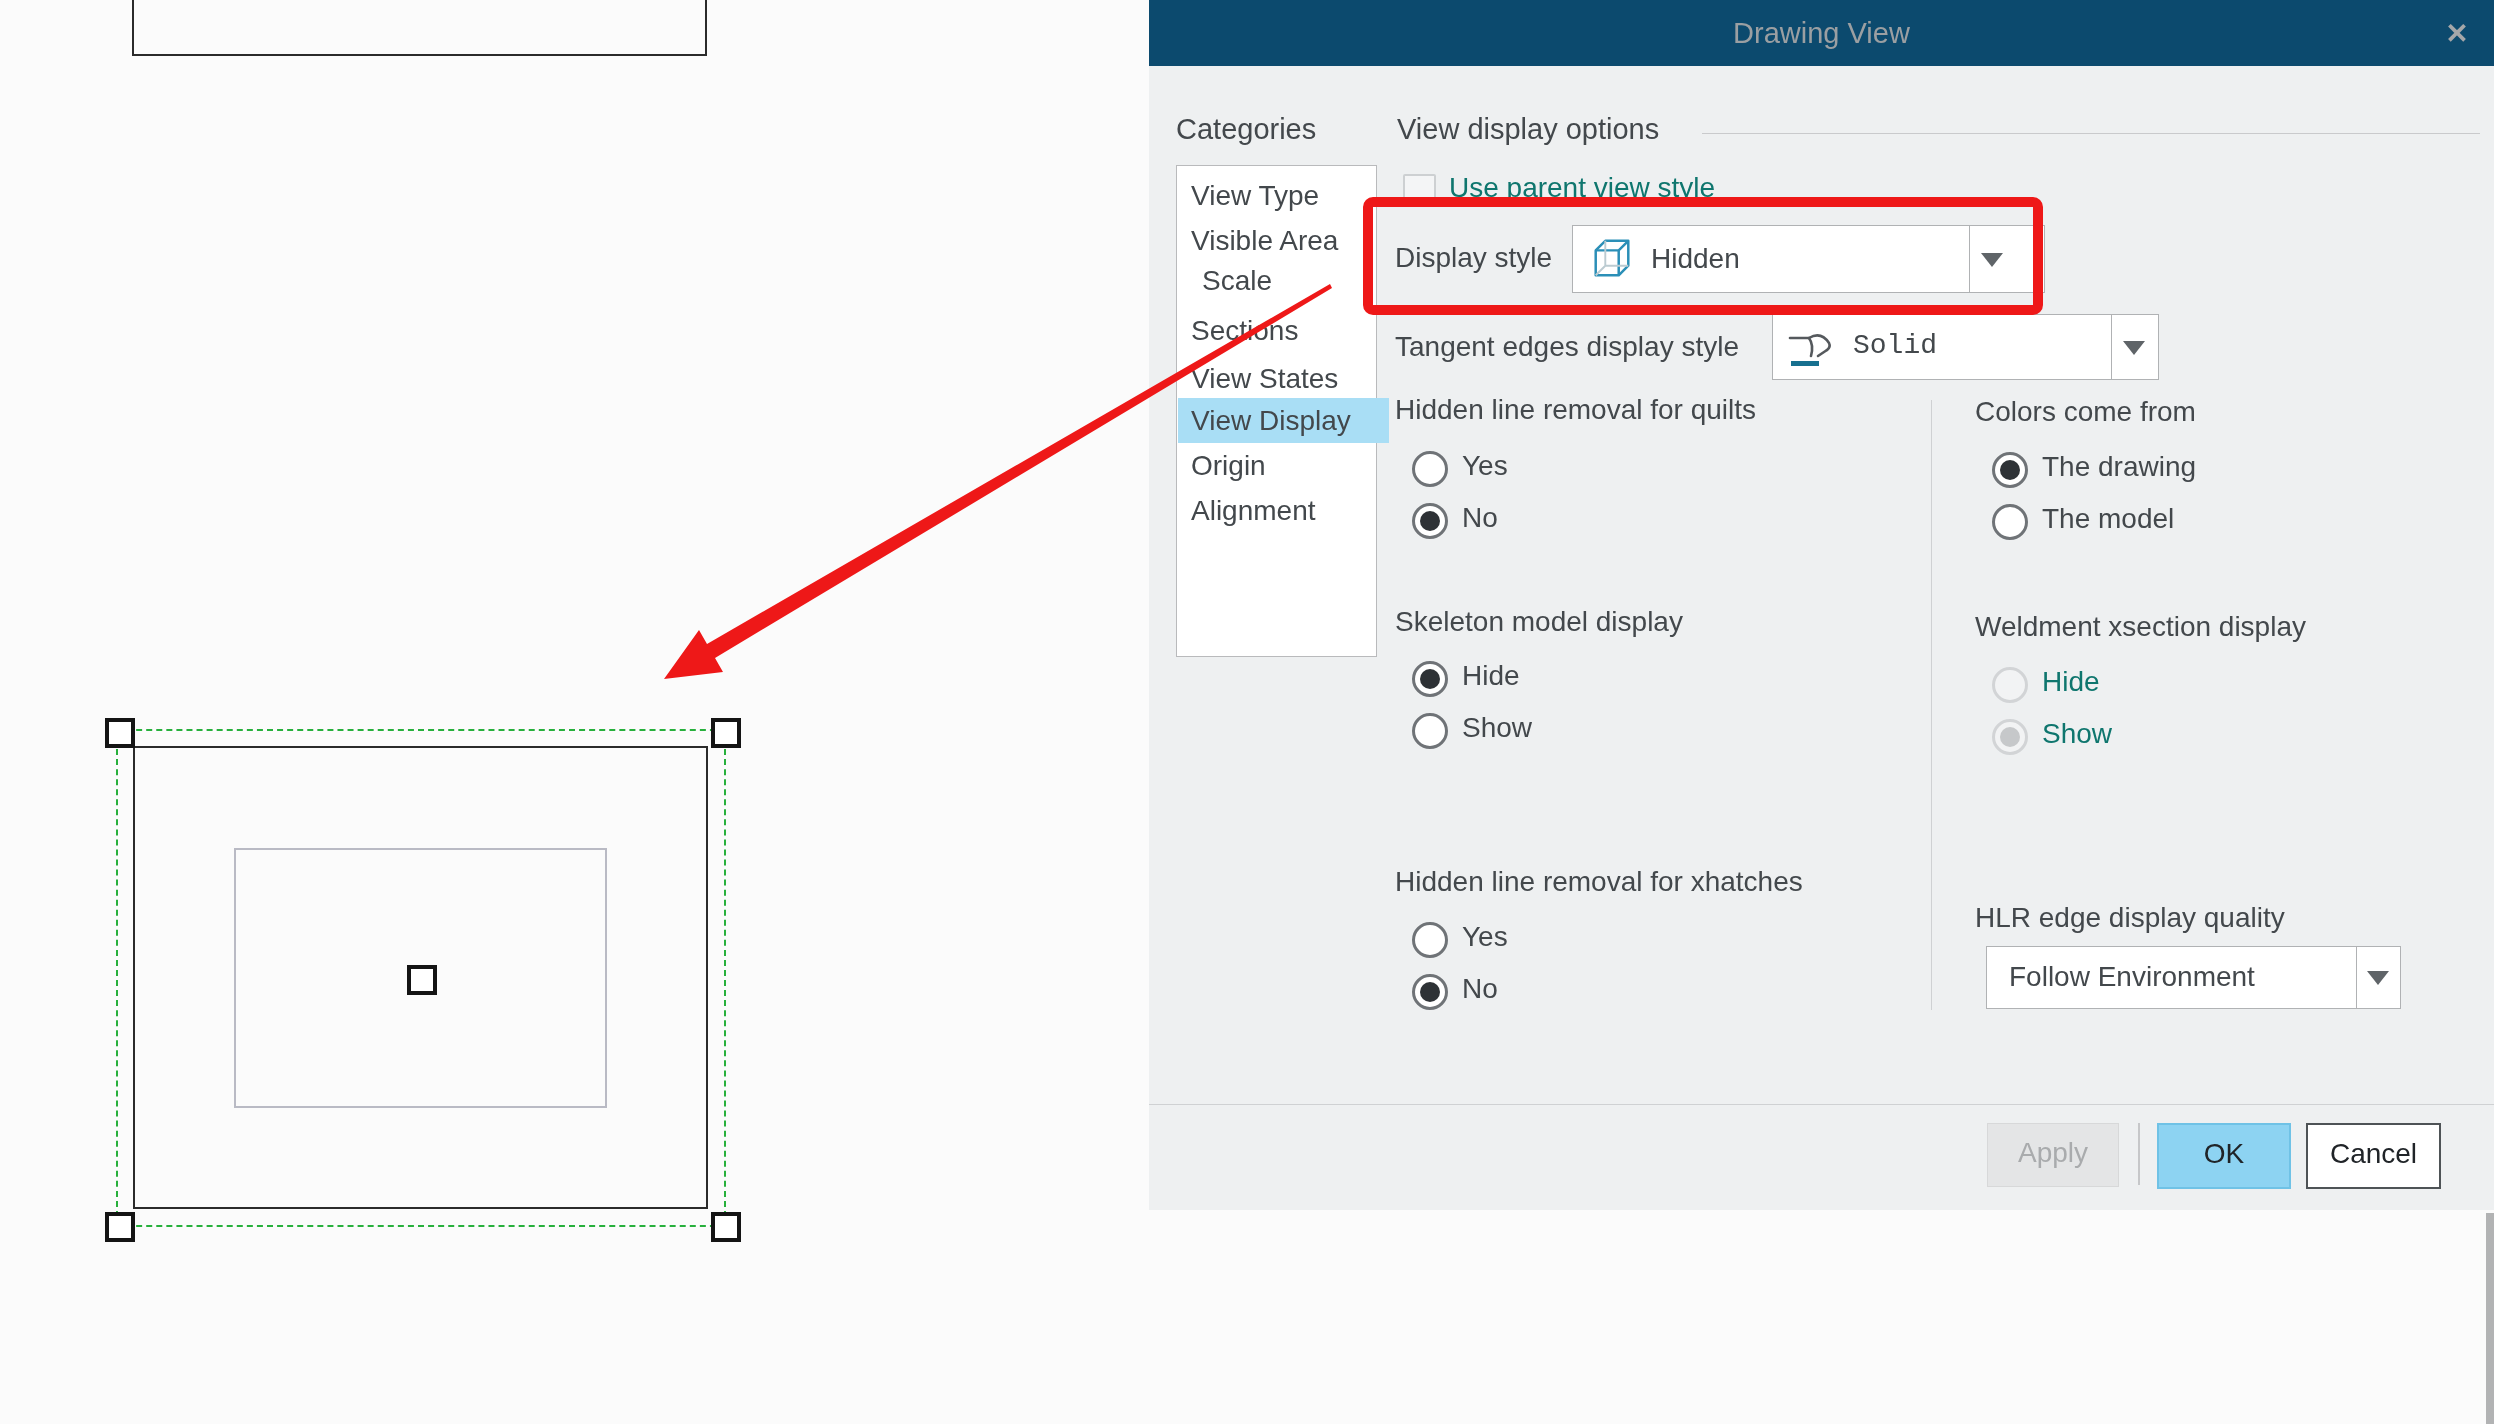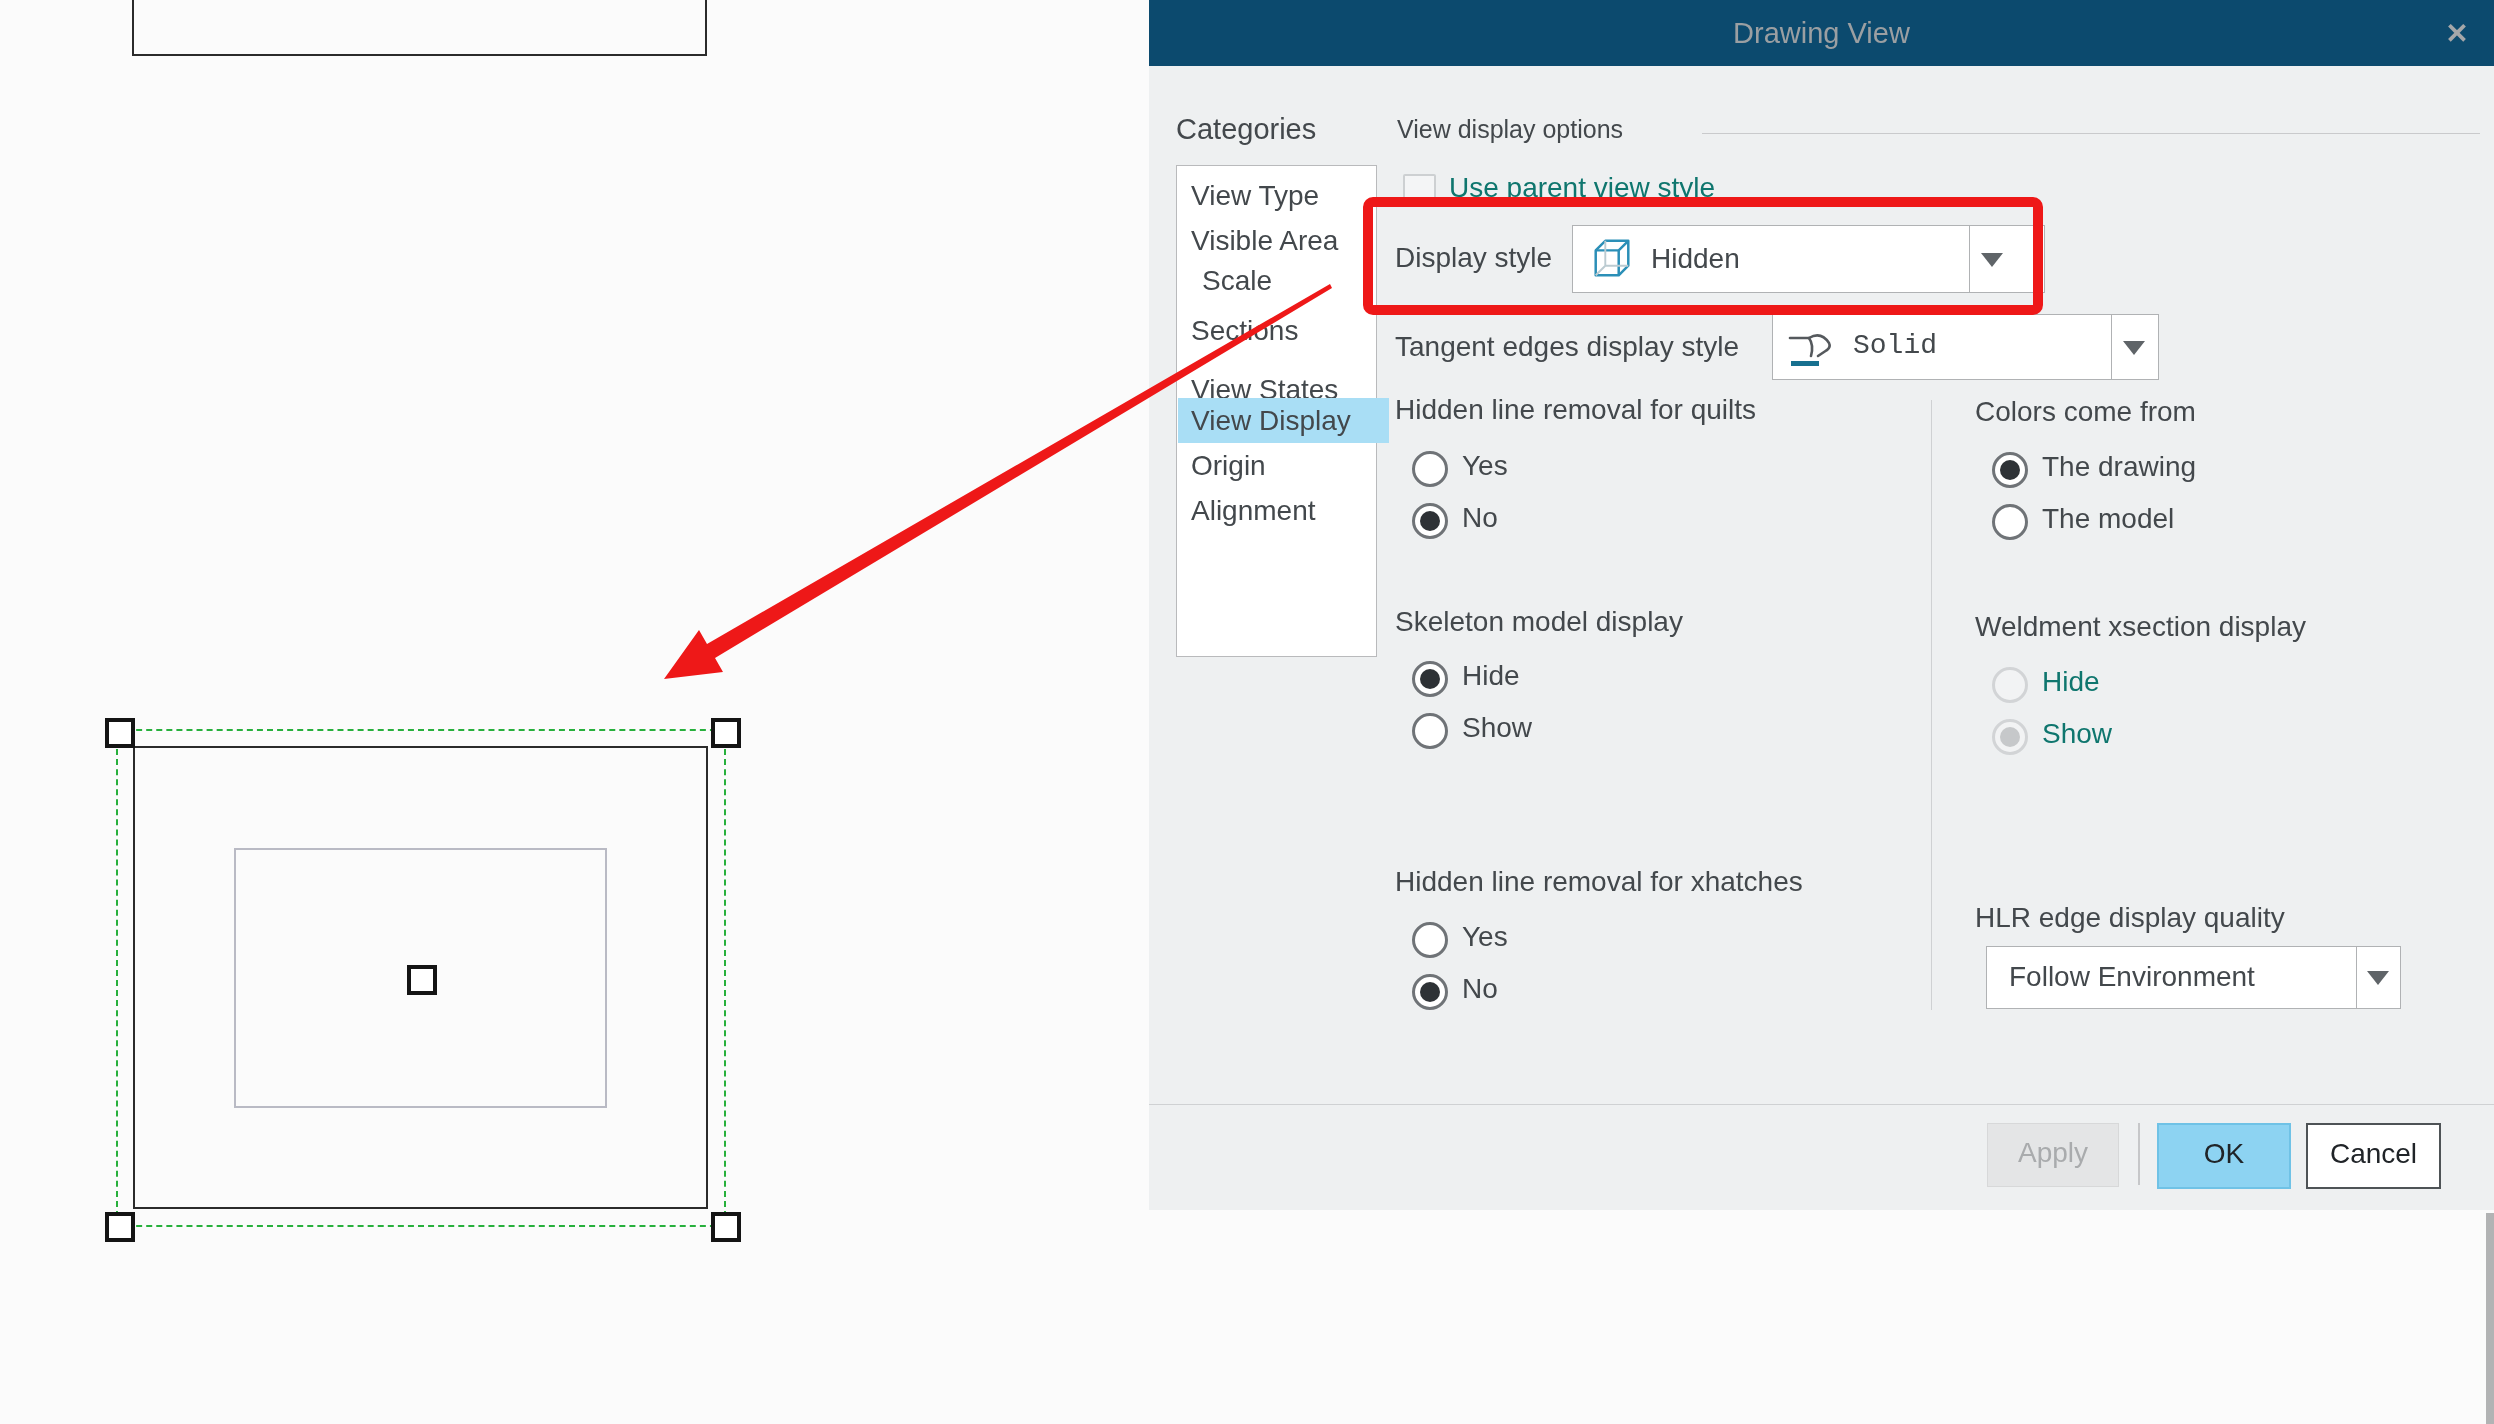--- a/index.html
+++ b/index.html
@@ -15,21 +15,21 @@
          font-size:29px;color:#9b9fa2;}
   #closex{left:1288px;top:14px;width:40px;height:40px;line-height:40px;text-align:center;
           font-size:28px;font-weight:700;color:#a5a7a9;cursor:default;}
   
   #cat-label{left:27px;top:112px;font-size:29px;}
   #catbox{left:27px;top:165px;width:201px;height:492px;background:#ffffff;border:1px solid #b9babc;}
   .cat-item{position:absolute;left:1px;width:198px;height:45px;line-height:45px;
             padding-left:13px;font-size:28px;color:#43484c;white-space:nowrap;}
   .cat-item.sel{background:#a9def5;}
   
-  #opt-header{left:248px;top:112px;font-size:25px;}
+  #opt-header{left:248px;top:112px;font-size:29px;}
   #opt-rule{left:553px;top:133px;width:778px;height:0;border-top:1px solid #c9cacc;}
   
   .checkbox{position:absolute;width:29px;height:29px;border:2px solid #cdd0d2;background:#f4f5f6;border-radius:2px;}
   
   .combo{position:absolute;background:#ffffff;border:1px solid #b0b2b4;}
   .combo .sep{position:absolute;top:0;bottom:0;width:0;border-left:1px solid #b0b2b4;}
   .darr{position:absolute;width:0;height:0;border-left:11px solid transparent;
         border-right:11px solid transparent;border-top:14px solid #5f6468;}
   
   .radio{position:absolute;width:30px;height:30px;border-radius:50%;
@@ -83,21 +83,21 @@
       <div id="title" class="abs">Drawing View</div>
       <div id="closex" class="abs">✕</div>
     </div>
 
     <div id="cat-label" class="lbl">Categories</div>
     <div id="catbox" class="abs">
       <div class="cat-item" style="top:7px;">View Type</div>
       <div class="cat-item" style="top:52px;">Visible Area</div>
       <div class="cat-item" style="top:92px;margin-left:11px;">Scale</div>
       <div class="cat-item" style="top:142px;">Sections</div>
-      <div class="cat-item" style="top:201px;">View States</div>
+      <div class="cat-item" style="top:190px;">View States</div>
       <div class="cat-item sel" style="top:232px;">View Display</div>
       <div class="cat-item" style="top:277px;">Origin</div>
       <div class="cat-item" style="top:322px;">Alignment</div>
     </div>
 
     <div id="opt-header" class="lbl">View display options</div>
     <div id="opt-rule" class="abs"></div>
 
     <div class="checkbox" style="left:254px;top:174px;"></div>
     <div class="lbl dis-t" style="left:300px;top:171px;">Use parent view style</div>

